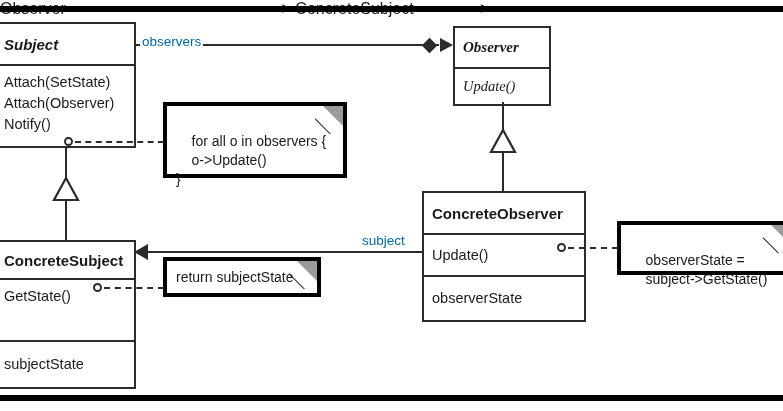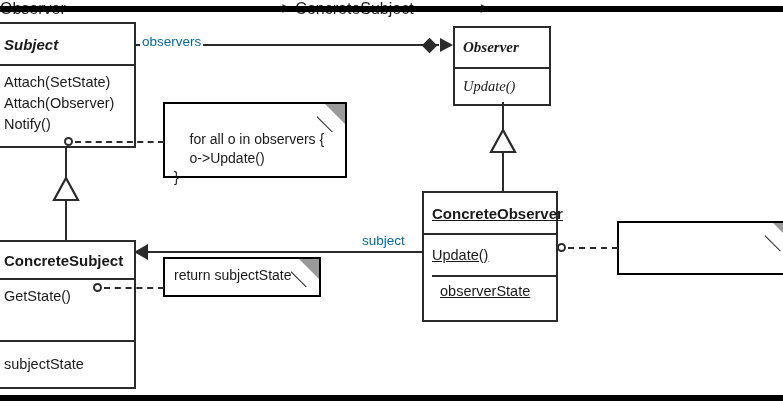--- a/index.html
+++ b/index.html
@@ -52,21 +52,21 @@
   .op.abstract { font-style: italic; }
 
   
   .bleed-left { border-left: none; }
 
   
   .uml-note {
     position: absolute;
     box-sizing: border-box;
     background: #ffffff;
-    border: 2px solid #000000;
+    border: 4px solid #000000;
     font-size: 14px;
     line-height: 19px;
     padding: 7px 9px;
     white-space: pre;
   }
   .note-fold {
     position: absolute;
     top: 0;
     right: 0;
     width: 0;
@@ -199,48 +199,50 @@
     </div>
     <div class="uml-compartment" style="height:62px; padding-top:6px;">
       <div class="op">GetState()</div>
     </div>
     <div class="uml-compartment" style="height:47px; display:flex; align-items:center;">
       <span class="attr">subjectState</span>
     </div>
   </div>
 
   
-  <div class="uml-class" style="left:422px; top:191px; width:136px;text-decoration:underline;">
+  <div class="uml-class" style="left:422px; top:191px; width:164px;">
     <div class="uml-compartment" style="height:40px; display:flex; align-items:center;">
       <span class="cls-name">ConcreteObserver</span>
     </div>
     <div class="uml-compartment" style="height:42px; display:flex; align-items:center;">
       <span class="op">Update()</span>
     </div>
-    <div class="uml-compartment" style="height:45px; display:flex; margin-left:8px;">
+    <div class="uml-compartment" style="height:45px; display:flex; align-items:center;">
       <span class="attr">observerState</span>
     </div>
   </div>
 
   
   <div class="uml-note" style="left:163px; top:102px; width:184px; height:76px;">
     <span>for all o in observers {
     o-&gt;Update()
 }</span>
     <span class="note-fold"></span>
     <span class="note-fold-line"></span>
   </div>
 
   <div class="uml-note" style="left:163px; top:257px; width:158px; height:40px; display:flex; align-items:flex-start;">
     <span>return subjectState</span>
     <span class="note-fold"></span>
     <span class="note-fold-line"></span>
   </div>
 
   <div class="uml-note" style="left:617px; top:221px; width:178px; height:54px;">
+    <span>observerState =
+    subject-&gt;GetState()</span>
     <span class="note-fold"></span>
     <span class="note-fold-line"></span>
   </div>
 
    Observer ===================== --&gt;
   
   <div class="line v" style="left:134px; top:22px; height:124px;"></div>
   <div class="line h" style="left:134px; top:44px; width:305px;"></div>
   <div class="diamond" style="left:424px; top:40px;"></div>
   <div class="arrow-right" style="left:440px; top:38px;"></div>

